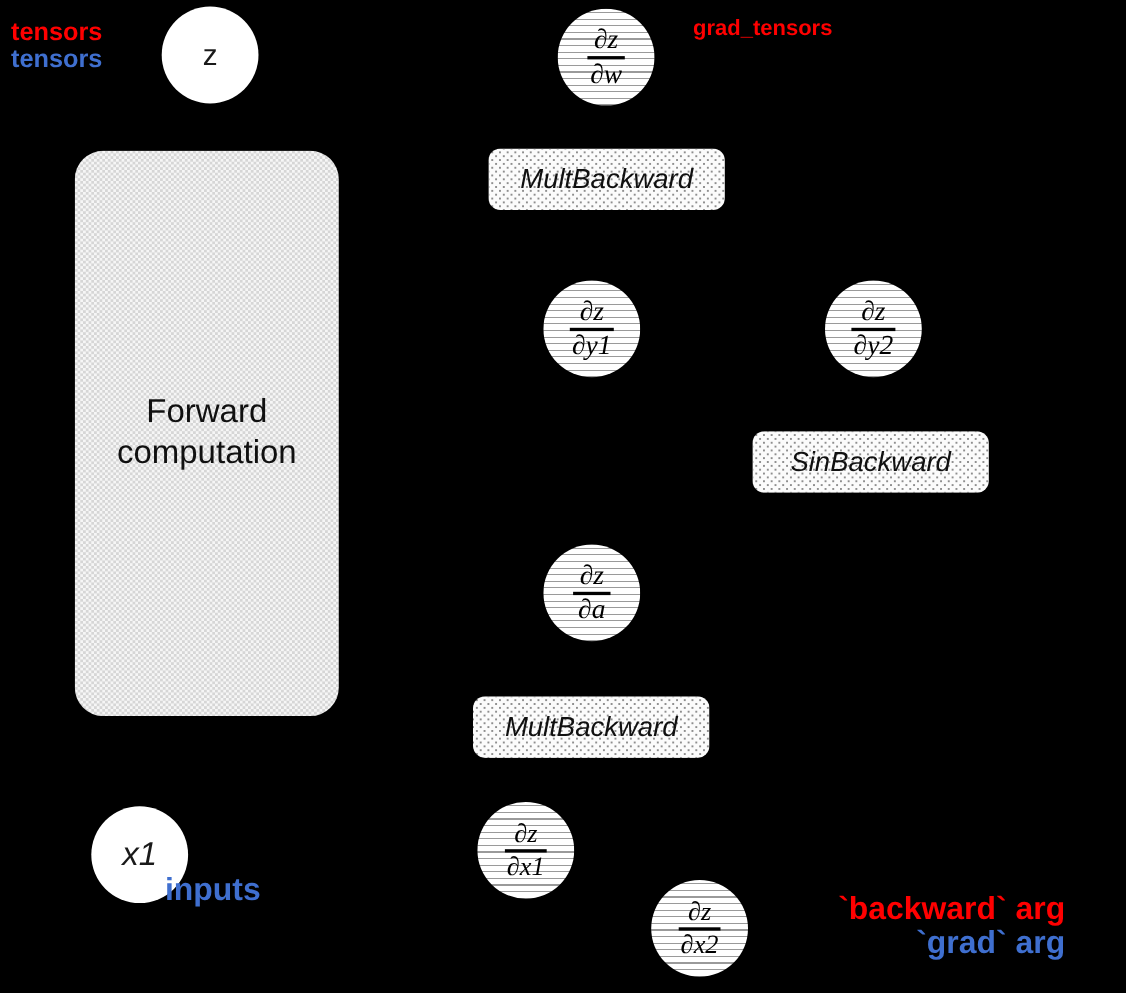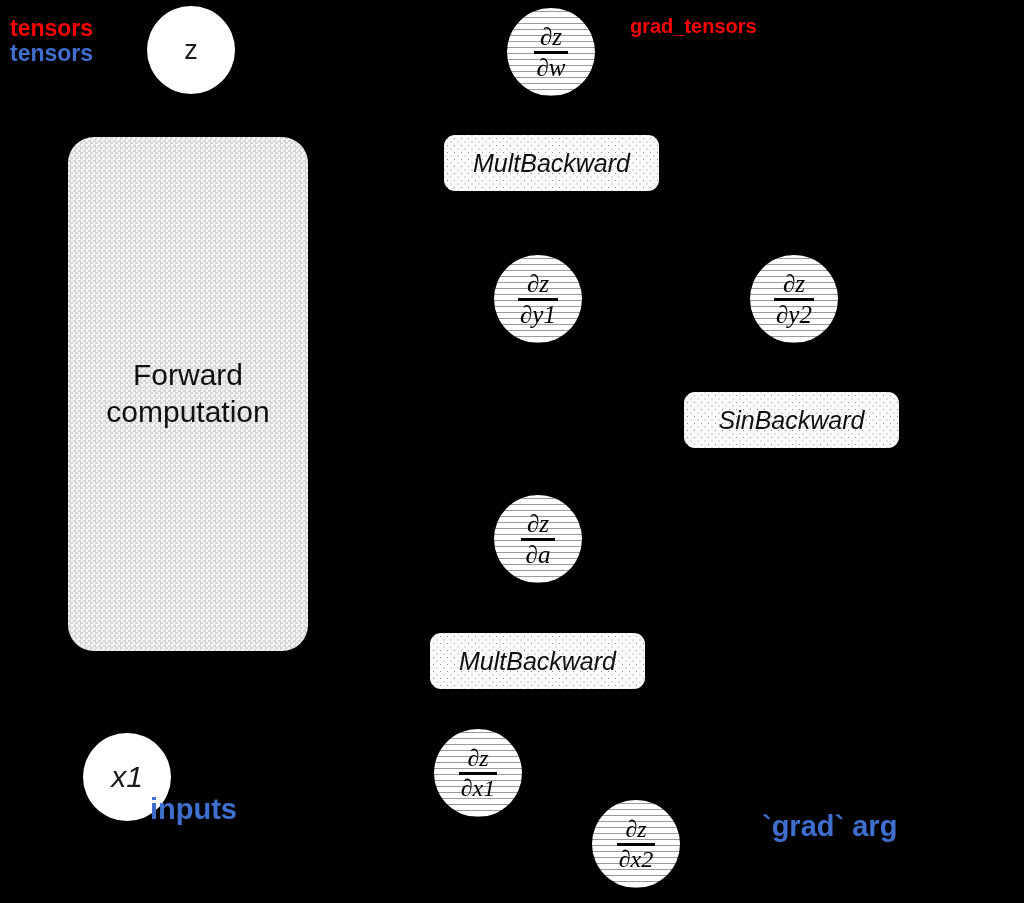--- a/index.html
+++ b/index.html
@@ -203,16 +203,17 @@
 
   <div class="node grad-circle" style="left:592px; top:800px; width:88px; height:88px;">
     <div class="frac" style="font-size:24px;">
       <span class="num">∂z</span>
       <span class="bar"></span>
       <span class="den">∂x2</span>
     </div>
   </div>
 
   <div class="node legend" style="left:762px; top:811px; font-size:29px; text-align:right;">
+    <div class="l-red">`backward` arg</div>
     <div class="l-blue">`grad` arg</div>
   </div>
 
 </div>
 
 </body></html>

